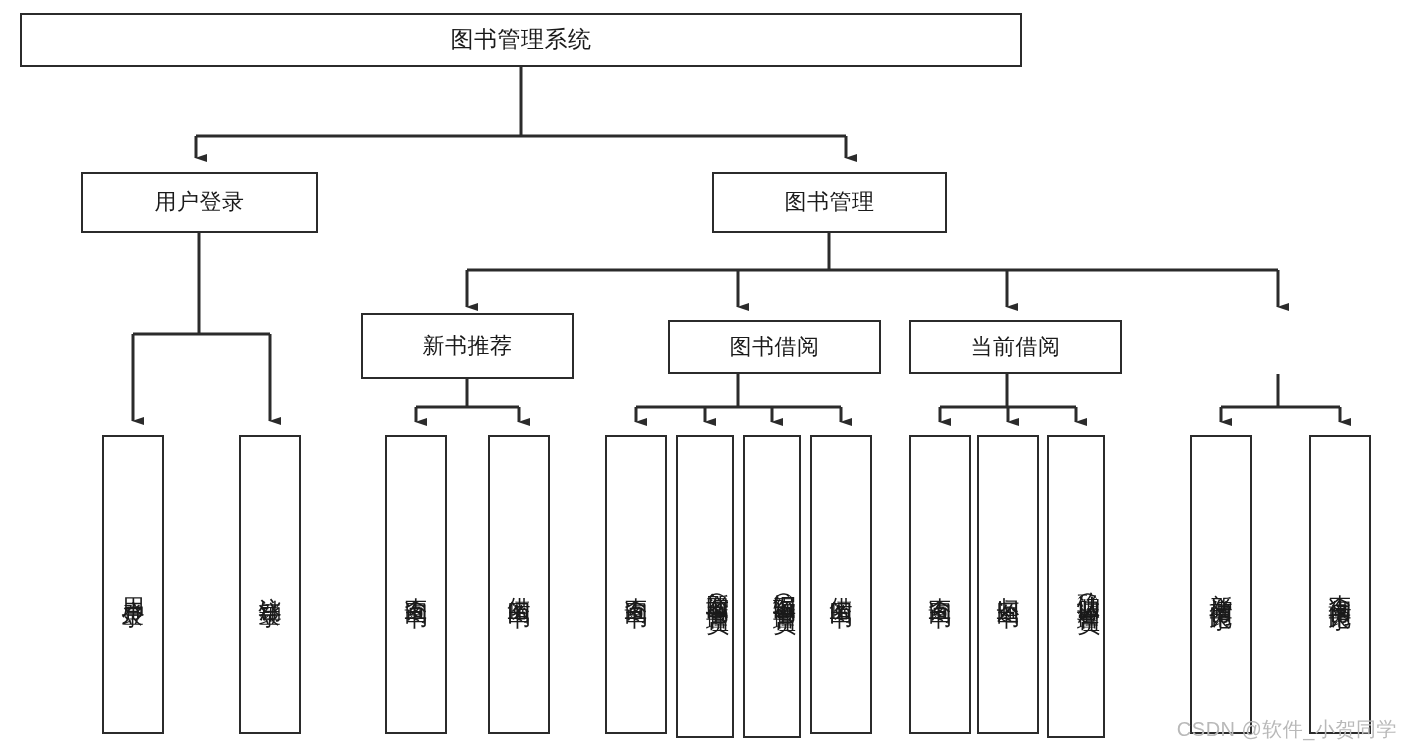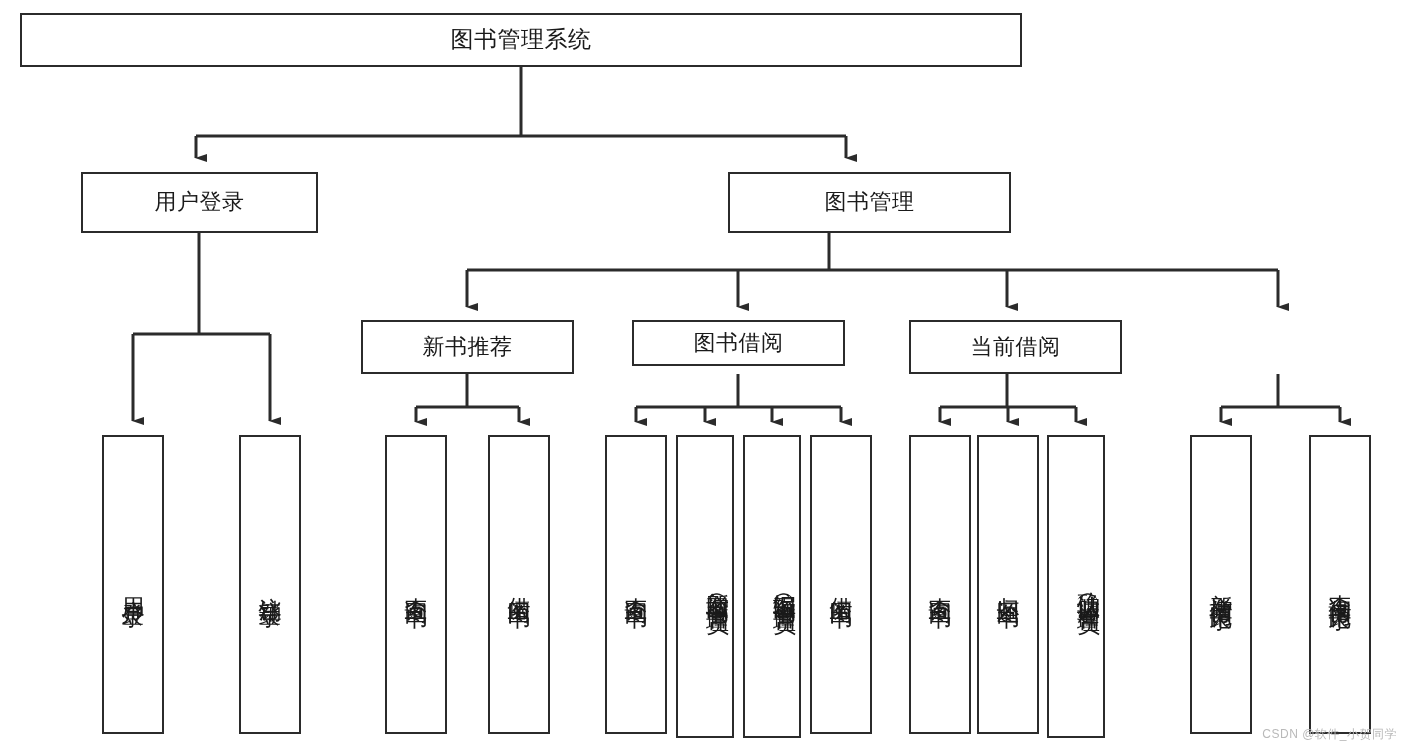--- a/index.html
+++ b/index.html
@@ -53,21 +53,21 @@
     align-items: flex-start;
     padding-top: 2px;
   }
   #root-node {
     font-size: 23px;
   }
   #watermark {
     position: absolute;
     right: 8px;
     bottom: 4px;
-    font-size: 12px;
+    font-size: 20px;
     color: #b9b9b9;
     letter-spacing: 0.5px;
     white-space: nowrap;
     margin-left: 44px;
   }
 </style>
 </head>
 <body>
 
 <div id="diagram-canvas">
@@ -118,24 +118,24 @@
       <path d="M1278,374 L1278,407"></path>
       <path d="M1221,407 L1340,407"></path>
       <path d="M1221,407 L1221,422" marker-end="url(#arrowhead)"></path>
       <path d="M1340,407 L1340,422" marker-end="url(#arrowhead)"></path>
     </g>
   </svg>
 
   <div class="node node-h" id="root-node" style="left:20px; top:13px; width:1002px; height:54px;">图书管理系统</div>
 
   <div class="node node-h" style="left:81px; top:172px; width:237px; height:61px;">用户登录</div>
-  <div class="node node-h" style="left:728px; top:172px; width:283px; height:61px;">图书管理</div>
+  <div class="node node-h" style="left:712px; top:172px; width:235px; height:61px;">图书管理</div>
 
-  <div class="node node-h" style="left:361px; top:320px; width:213px; height:54px;">新书推荐</div>
-  <div class="node node-h" style="left:632px; top:320px; width:213px; height:46px;">图书借阅</div>
+  <div class="node node-h" style="left:361px; top:313px; width:213px; height:66px;">新书推荐</div>
+  <div class="node node-h" style="left:668px; top:320px; width:213px; height:54px;">图书借阅</div>
   <div class="node node-h" style="left:901px; top:320px; width:213px; height:54px;margin-left:8px;">当前借阅</div>
 
   <div class="node node-v" style="left:102px; top:435px; width:62px; height:299px;">用户登录</div>
   <div class="node node-v" style="left:239px; top:435px; width:62px; height:299px;">注销登录</div>
 
   <div class="node node-v" style="left:385px; top:435px; width:62px; height:299px;">查询图书</div>
   <div class="node node-v" style="left:488px; top:435px; width:62px; height:299px;">借阅图书</div>
 
   <div class="node node-v" style="left:605px; top:435px; width:62px; height:299px;">查询图书</div>
   <div class="node node-v tall" style="left:676px; top:435px; width:58px; height:303px;">新增图书（管理员）</div>

